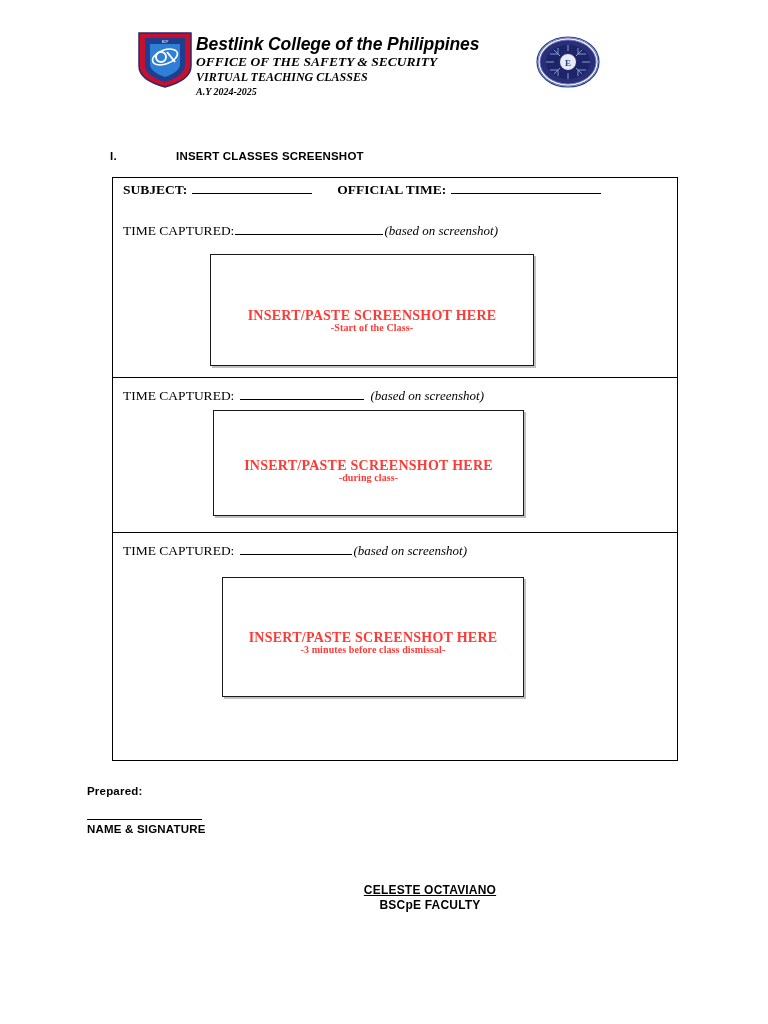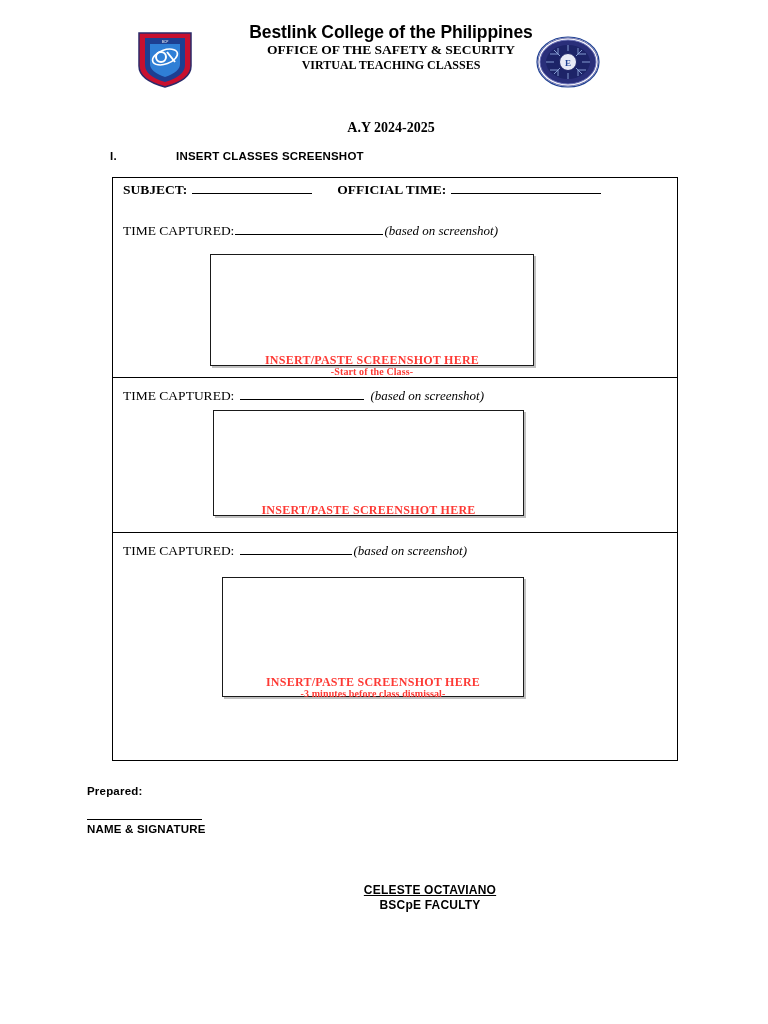--- a/index.html
+++ b/index.html
@@ -40,23 +40,24 @@
   .logo-right {
     position: absolute;
     left: 536px;
     top: 22px;
     width: 64px;
     height: 52px;
   }
   .header-text {
     position: absolute;
     left: 196px;
-    top: 8px;
+    top: 20px;
     width: 390px;
-    text-align: center;
+    text-align: left;
+    font-style: italic;
   }
   .school-name {
     font-family: "Liberation Sans", sans-serif;
     font-weight: bold;
     font-size: 17.5px;
     line-height: 20px;
     letter-spacing: -0.1px;
     white-space: nowrap;
   }
   .program-name {
@@ -76,24 +77,23 @@
   .virtual-line {
     font-family: "Liberation Serif", serif;
     font-weight: bold;
     font-size: 12px;
     line-height: 14px;
     white-space: nowrap;
   }
   .ay-line {
     font-family: "Liberation Serif", serif;
     font-weight: bold;
-    font-size: 14px;
+    font-size: 10px;
     line-height: 15px;
     white-space: nowrap;
-    margin-top: 48px;
   }
 
   
   .fields {
     position: absolute;
     left: 86px;
     top: 111px;
     width: 600px;
     font-family: "Liberation Serif", serif;
     font-weight: bold;
@@ -204,24 +204,23 @@
   .shot-inner {
     position: absolute;
     left: 0;
     right: 0;
     text-align: center;
     font-family: "Liberation Serif", serif;
     color: #fd3a35;
   }
   .shot-title {
     font-weight: bold;
-    font-size: 12px;
+    font-size: 14px;
     letter-spacing: 0.25px;
     line-height: 12px;
-    margin-top: 44px;
   }
   .shot-sub {
     font-weight: bold;
     font-size: 10px;
     letter-spacing: 0.1px;
     line-height: 11px;
   }
 
   .box1 { left: 97px; top: 76px; width: 324px; height: 112px; }
   .box1 .shot-inner { top: 55px; }
@@ -368,20 +367,21 @@
         <span>TIME CAPTURED:</span>
         <span class="sp4"></span>
         <span class="rule r-cap2"></span>
         <span class="sp4"></span>
         <span class="based">(based on screenshot)</span>
       </div>
 
       <div class="shot-box box2">
         <div class="shot-inner">
           <div class="shot-title">INSERT/PASTE SCREENSHOT HERE</div>
+          <div class="shot-sub">-during class-</div>
         </div>
       </div>
     </div>
 
     <div class="seg seg-3">
       <div class="time-captured tc-3">
         <span>TIME CAPTURED:</span>
         <span class="sp4"></span>
         <span class="rule r-cap3"></span>
         <span class="based">(based on screenshot)</span>

